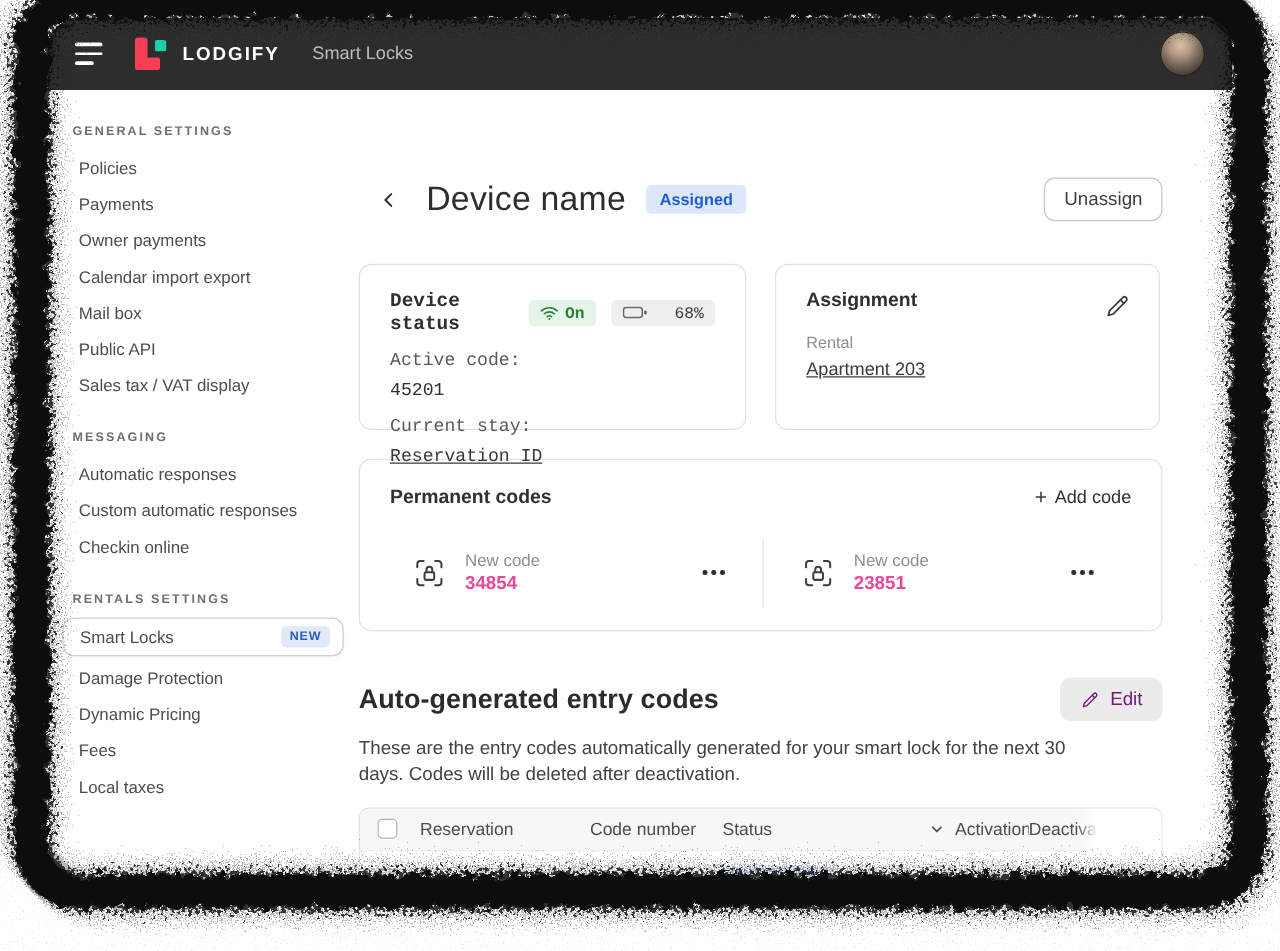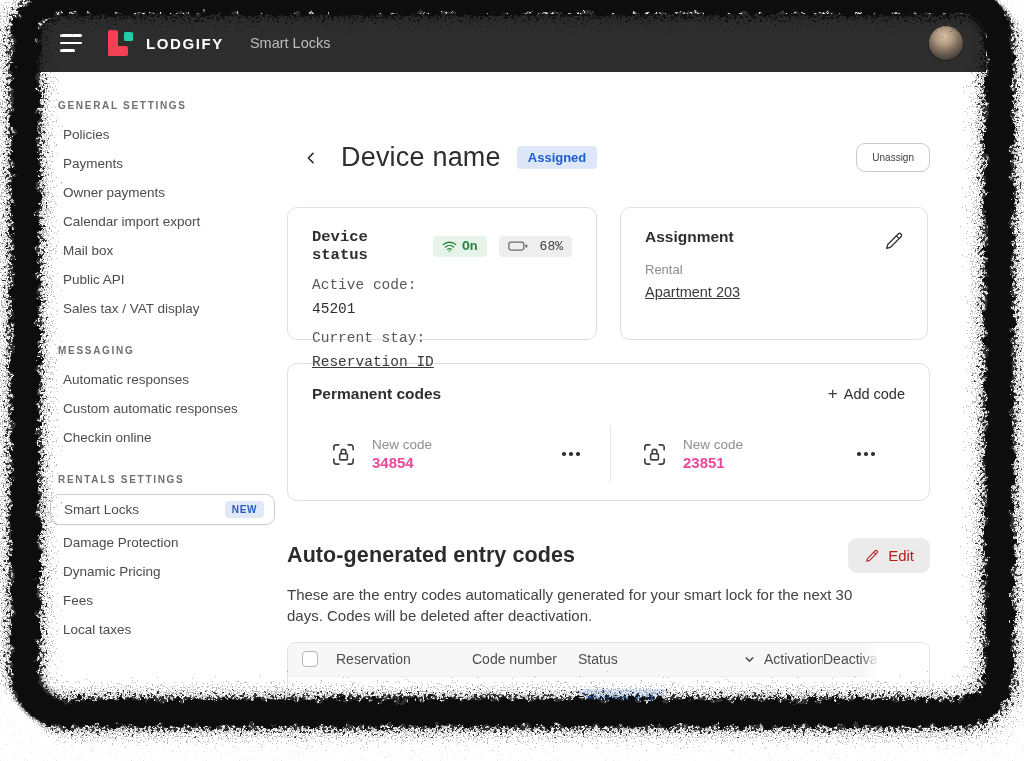--- a/index.html
+++ b/index.html
@@ -52,32 +52,32 @@
   .main { flex:1; }
   .main-inner { margin-left:2px; width:643px; }
 
   
   .page-header { display:flex; align-items:center; margin-top:70px; padding-left:14px; }
   .back-btn { width:20px; height:20px; cursor:pointer; display:flex; align-items:center; justify-content:center; }
   .page-title { font-size:27px; font-weight:400; color:#2e2e2e; margin-left:20px; letter-spacing:0.2px; }
   .assigned-badge { background:#dce8f9; color:#1c5ed2; font-size:13px; font-weight:600; padding:4px 11px; border-radius:4px; margin-left:16px; }
   .unassign-btn {
     margin-left:auto; background:#fff; border:1px solid #c8c8c8; border-radius:9px;
-    padding:8px 15px; font-size:10px; color:#3d3d3d; cursor:pointer; font-family:inherit;
+    padding:8px 15px; font-size:15px; color:#3d3d3d; cursor:pointer; font-family:inherit;
   }
 
   
   .cards-row { display:flex; gap:23px; margin-top:34px; }
   .card { border:1px solid #e1e1e1; border-radius:10px; background:#fff; }
   .card.device { width:310px; height:133px; padding:20px 24px;font-family:Liberation Mono, monospace; }
   .card.assign { width:308px; height:133px; padding:20px 24px; position:relative; }
   .card-title-row { display:flex; align-items:center; gap:12px; }
   .card-title { font-size:15.5px; font-weight:700; color:#2f2f2f; }
   .badge-on { display:inline-flex; align-items:center; gap:5px; background:#e6f3e9; color:#27823c; font-size:13px; font-weight:600; padding:3px 9px; border-radius:4px; }
-  .badge-batt { display:inline-flex; align-items:center; gap:12px; background:#eeeeee; color:#3a3a3a; font-size:13px; padding:3px 9px; border-radius:4px; }
+  .badge-batt { display:inline-flex; align-items:center; gap:22px; background:#eeeeee; color:#3a3a3a; font-size:13px; padding:3px 9px; border-radius:4px; }
   .kv-row { margin-top:13px; font-size:14.5px; color:#5a5a5a; display:flex; align-items:baseline; gap:8px;flex-direction:column; }
   .kv-row .val { color:#2f2f2f; }
   .link { color:#3a3a3a; text-decoration:underline; cursor:pointer; }
   .pencil-btn { position:absolute; right:22px; top:22px; width:22px; height:22px; color:#3a3a3a; cursor:pointer; }
   .rental-label { margin-top:16px; font-size:13px; color:#8c8c8c; }
   .rental-link { margin-top:7px; font-size:14.5px; }
 
   
   .perm-card { margin-top:23px; width:643px; height:138px; padding:20px 24px; }
   .perm-head { display:flex; align-items:center; }
@@ -91,21 +91,21 @@
   .code-label { font-size:13.5px; color:#8e8e8e; }
   .code-value { font-size:15px; font-weight:700; color:#ec4899; margin-top:2px; }
   .kebab { margin-left:auto; margin-right:28px; display:flex; gap:3.5px; cursor:pointer; padding:6px 2px; }
   .kebab i { width:3.6px; height:3.6px; border-radius:50%; background:#2f2f2f; display:block; }
   .v-divider { width:1px; height:56px; background:#e5e5e5; }
 
   
   .section-header { display:flex; align-items:center; margin-top:37px; }
   .h2 { font-size:21.5px; font-weight:700; color:#2b2b2b; letter-spacing:0.1px; }
   .edit-btn {
-    margin-left:auto; background:#ebebeb; border:none; color:#b91c1c; border-radius:9px;
+    margin-left:auto; background:#ebebeb; border:none; color:#701a75; border-radius:9px;
     padding:9px 16px; font-size:15px; display:flex; align-items:flex-end; gap:8px; cursor:default; font-family:inherit;
   }
   .edit-btn svg { width:16px; height:16px; }
   .desc { margin-top:11px; width:567px; font-size:15px; color:#424242; line-height:1.42; }
 
   
   .table { margin-top:15px; width:643px; border:1px solid #e2e2e2; border-radius:8px; position:relative; background:#fff; }
   .thead { display:flex; align-items:center; background:#f7f7f7; height:33px; font-size:14px; color:#4c4c4c; border-radius:7px 7px 0 0; }
   .trow { display:flex; align-items:center; height:46px; font-size:14.5px; border-top:1px solid #efefef; }
   .c-cb { width:48px; padding-left:14px; flex-shrink:0; }

